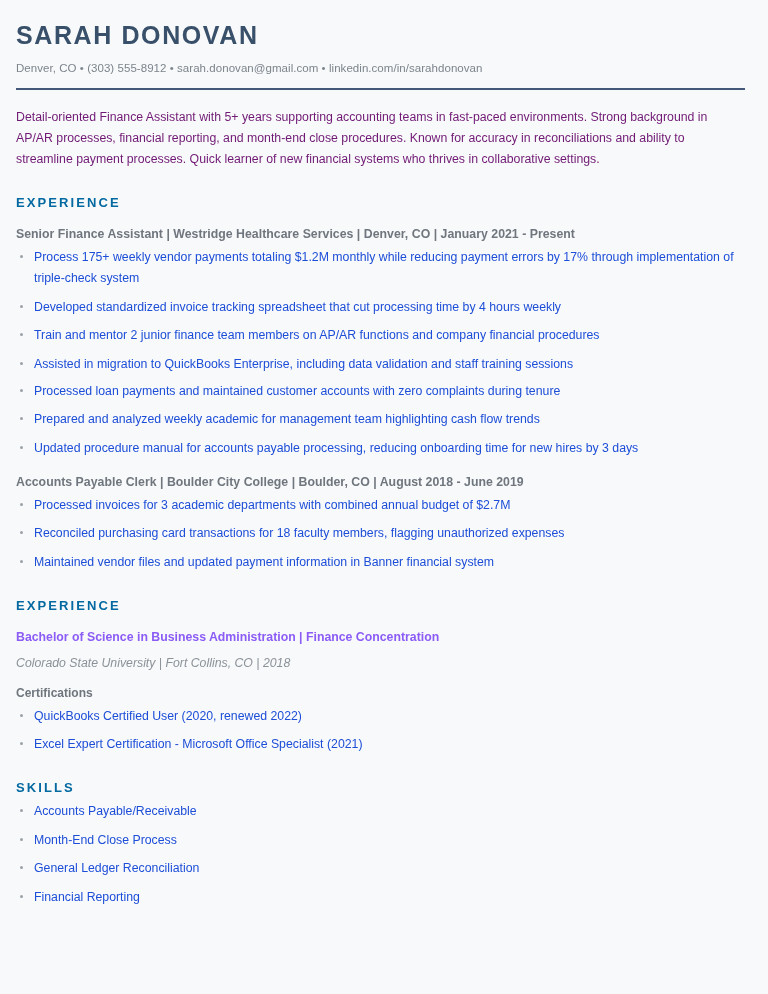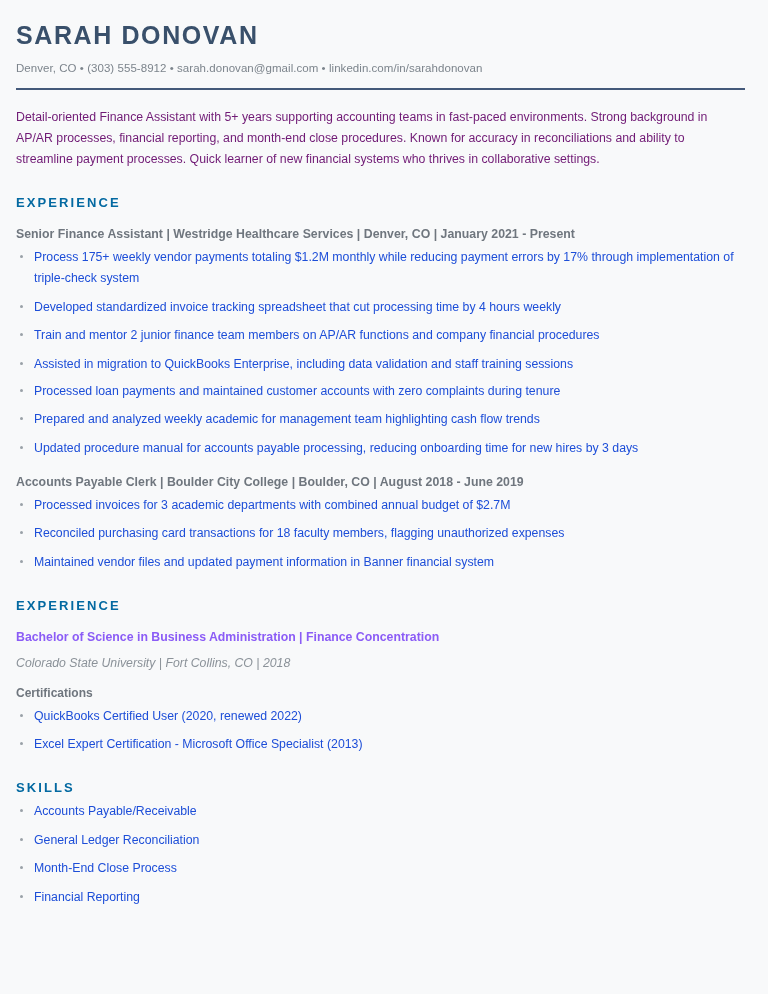--- a/index.html
+++ b/index.html
@@ -150,25 +150,25 @@
   </div>
 
   <h2 class="section-title">EXPERIENCE</h2>
 
   <div class="edu-degree">Bachelor of Science in Business Administration | Finance Concentration</div>
   <div class="edu-school">Colorado State University | Fort Collins, CO | 2018</div>
 
   <div class="sub-head">Certifications</div>
   <ul class="bullets">
     <li>QuickBooks Certified User (2020, renewed 2022)</li>
-    <li>Excel Expert Certification - Microsoft Office Specialist (2013)</li>
+    <li>Excel Expert Certification - Microsoft Office Specialist (2021)</li>
   </ul>
 
   <h2 class="section-title tight">SKILLS</h2>
   <ul class="bullets skills-list">
     <li>Accounts Payable/Receivable</li>
+    <li>Month-End Close Process</li>
     <li>General Ledger Reconciliation</li>
-    <li>Month-End Close Process</li>
     <li>Financial Reporting</li>
 
   </ul>
 
 </div>
 
 </body></html>

